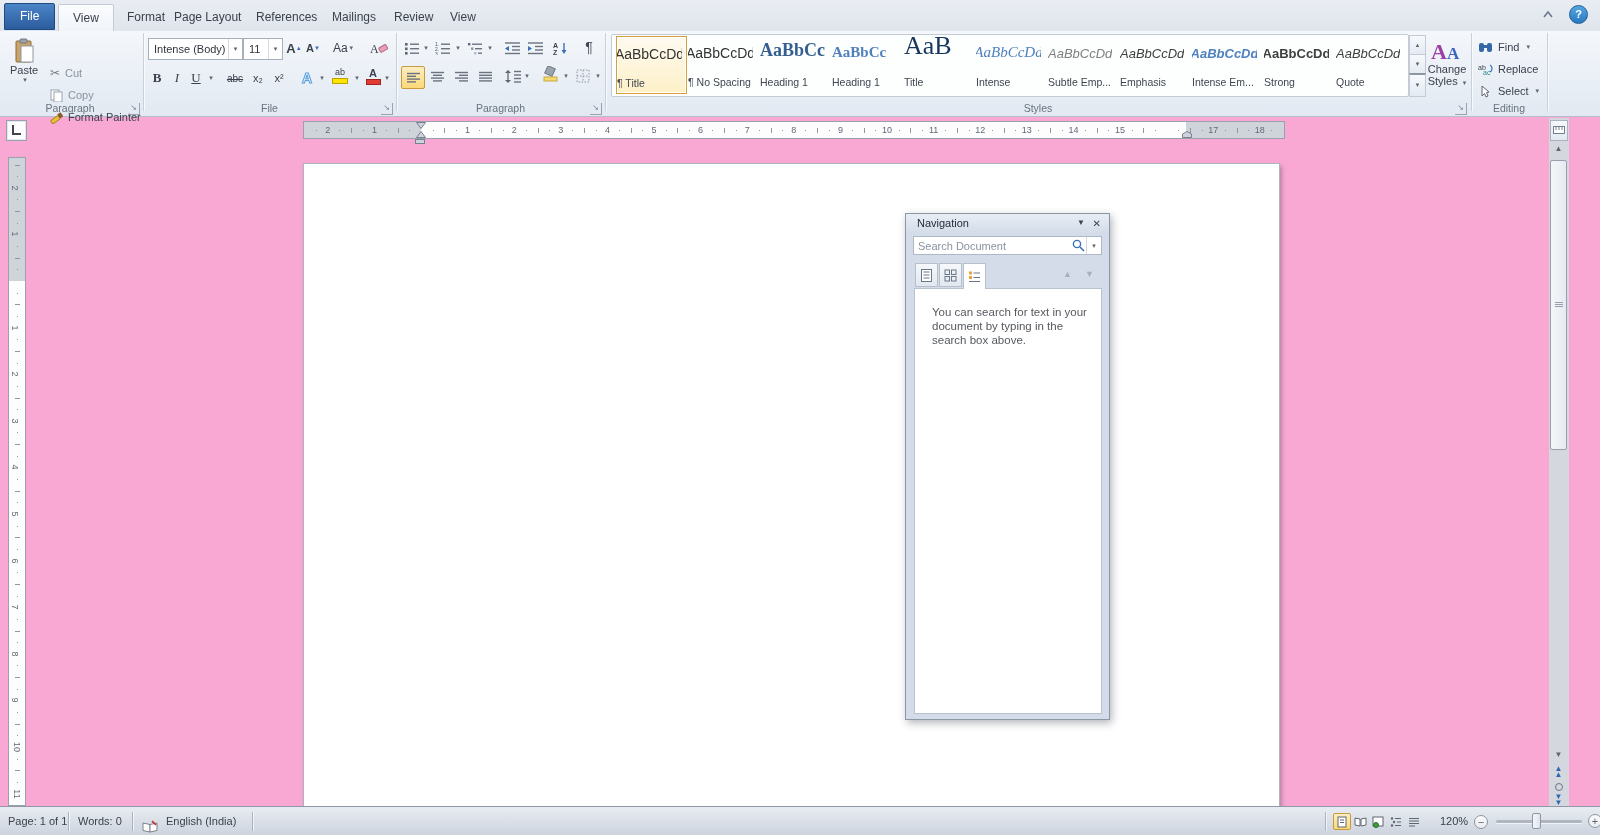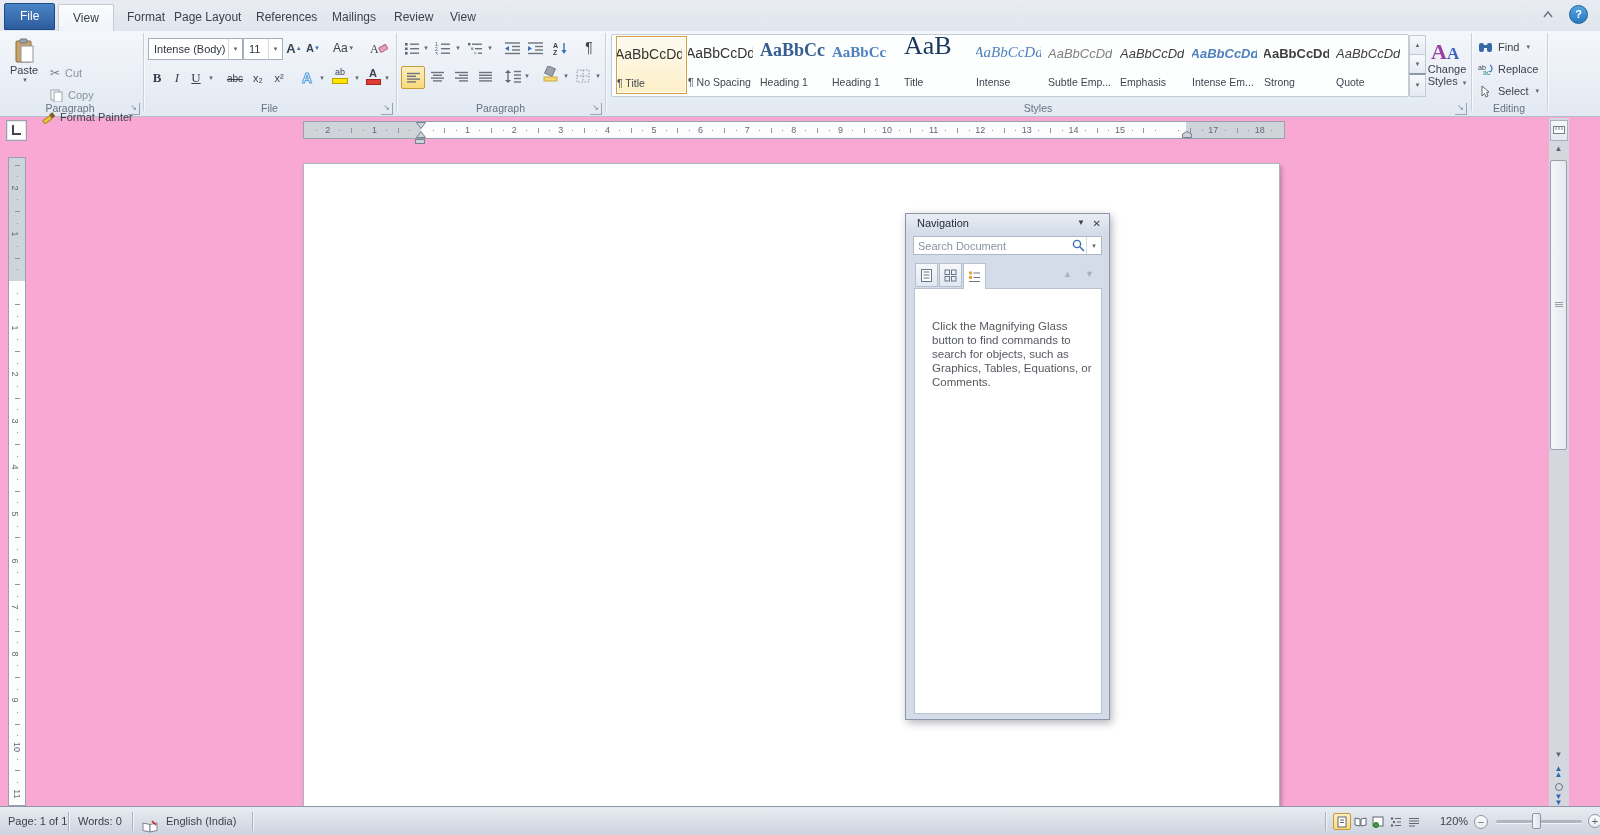--- a/index.html
+++ b/index.html
@@ -182,21 +182,21 @@
       <span style="font-size:12px;color:#6e7885">✂</span>
       <span>Cut</span>
     </div>
     <div class="rbtn" style="left:50px;top:54px;color:#8a93a1">
       <svg width="13" height="13">
         <rect x="1" y="1" width="8" height="10" fill="#fff" stroke="#9aa3ae"></rect>
         <rect x="4" y="3" width="8" height="10" fill="#fff" stroke="#9aa3ae"></rect>
       </svg>
       <span>Copy</span>
     </div>
-    <div class="rbtn" style="left:42px;top:76px">
+    <div class="rbtn" style="left:50px;top:76px">
       <svg width="13" height="13">
         <rect x="1" y="7" width="9" height="4" rx="1" fill="#e8c23a" stroke="#a8851c" transform="rotate(-35 5 9)"></rect>
         <rect x="8" y="2" width="4" height="5" fill="#8a5a2b" transform="rotate(-35 10 4)"></rect>
       </svg>
       <span>Format Painter</span>
     </div>
     <div class="glabel" style="left:0;width:140px">Paragraph</div>
     <div class="launcher" style="left:128px">↘</div>
 
     <div class="combo" style="left:148px;top:7px;width:93px;height:20px">
@@ -693,26 +693,24 @@
           <line x1="5.5" y1="3" x2="12" y2="3" stroke="#6a7787"></line>
         <rect x="1" y="6" width="3" height="3" fill="#e8a33d"></rect>
           <line x1="5.5" y1="7.5" x2="12" y2="7.5" stroke="#6a7787"></line>
         <line x1="1" y1="11.5" x2="12" y2="11.5" stroke="#6a7787"></line>
       </svg>
     </div>
     <span class="nav-arrow" style="left:157px">▲</span>
     <span class="nav-arrow" style="left:179px">▼</span>
     <div class="nav-content">
       <div class="nav-text">
-        <div id="nav-para2" class="nav-para2">
-            <div>Click the Magnifying Glass</div>
-            <div>button to find commands to</div>
-            <div>search for objects, such as</div>
-            <div>Graphics, Tables, Equations, or</div>
-            <div>Comments.</div>
+        <div id="nav-para1">
+            <div>You can search for text in your</div>
+            <div>document by typing in the</div>
+            <div>search box above.</div>
           </div>
       </div>
     </div>
   </div>
 
   <div class="sbstrip"></div>
   <div class="rtoggle">
     <svg width="16" height="19">
       <rect x="2.5" y="5.5" width="11" height="7" fill="#fff" stroke="#77808d"></rect>
       <line x1="5" y1="6" x2="5" y2="9" stroke="#77808d"></line>

